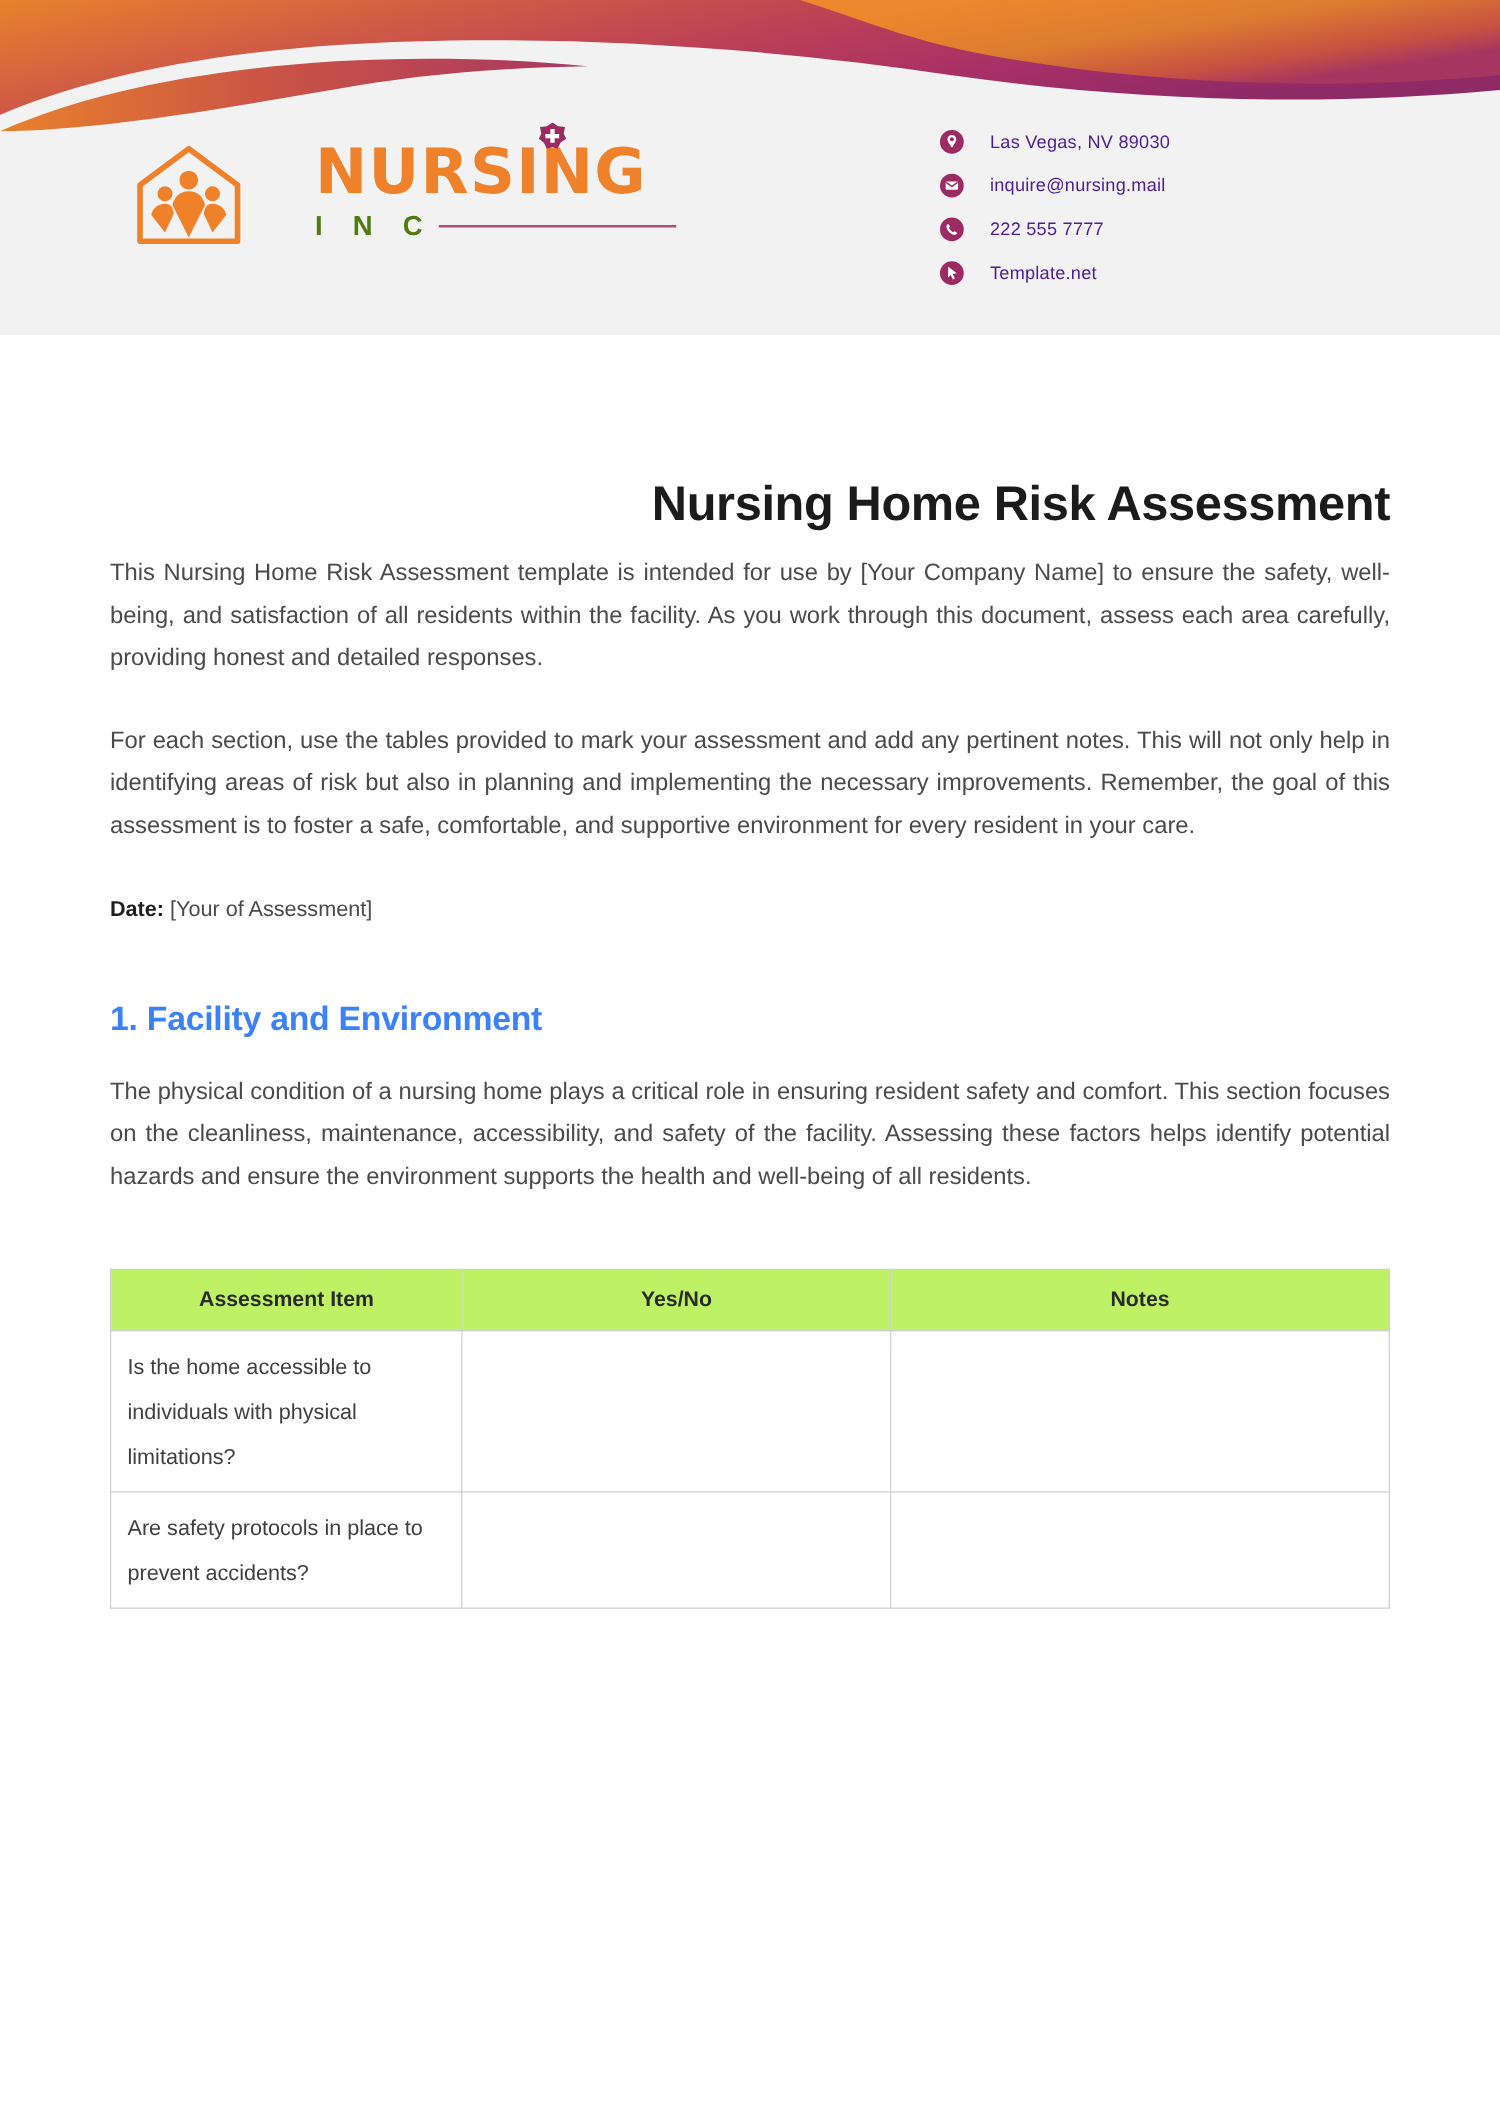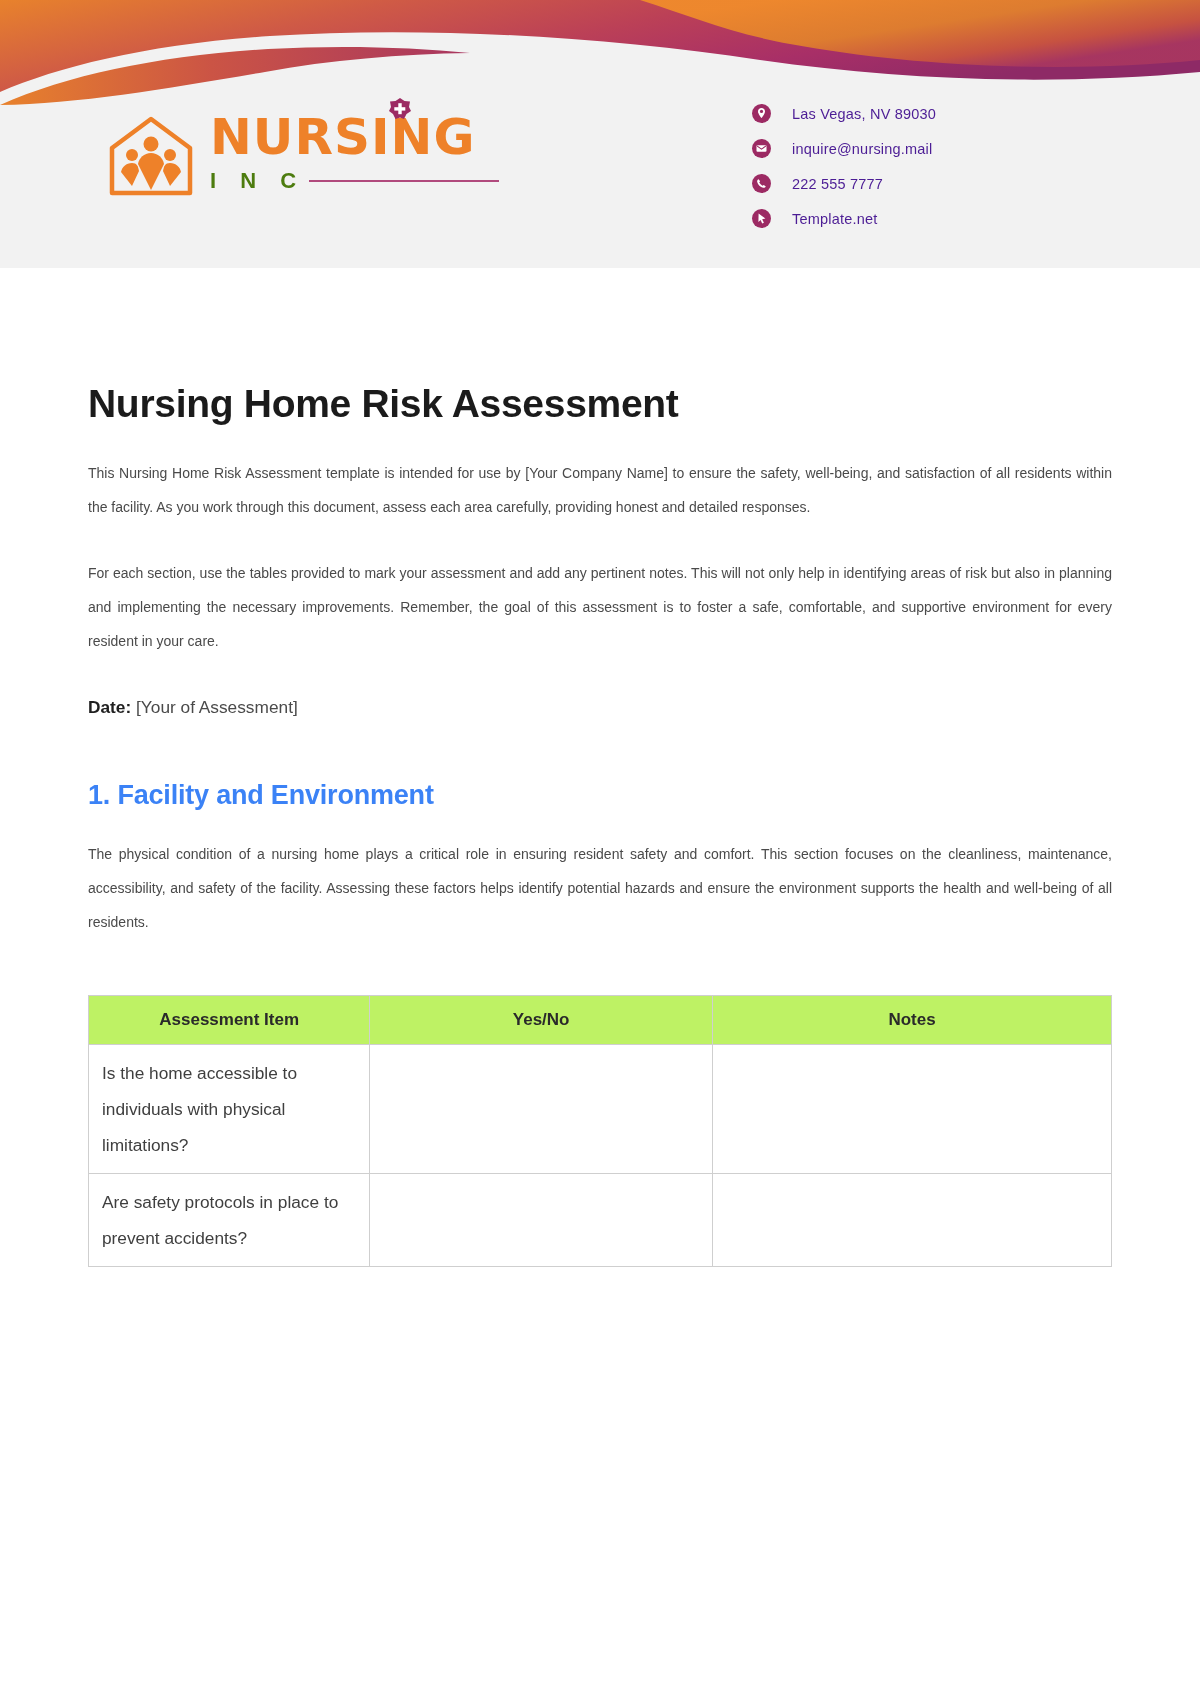--- a/index.html
+++ b/index.html
@@ -34,20 +34,21 @@
     display: block;
   }
 
   .logo-wrap {
     position: absolute;
     left: 108px;
     top: 110px;
     display: flex;
     align-items: flex-end;
     height: 86px;
+    gap: 42px;
   }
   .logo-mark {
     width: 86px;
     height: 82px;
     position: relative;
     flex: 0 0 auto;
   }
   .logo-text-block {
     margin-left: 16px;
     position: relative;
@@ -125,30 +126,30 @@
     top: 268px;
     left: 0;
     width: 1200px;
     padding: 0 88px;
   }
   .doc-title {
     font-family: "Liberation Sans", sans-serif;
     font-size: 39px;
     font-weight: bold;
     color: #1b1b1b;
-    text-align: left;
+    text-align: right;
     margin: 114px 0 0 0;
     letter-spacing: -0.3px;
   }
   .para {
-    font-size: 14px;
+    font-size: 19px;
     line-height: 34px;
     color: #4a4a4a;
     text-align: justify;
-    margin: 30px 0 0 0;
+    margin: 16px 0 0 0;
   }
   .para.tight { margin-top: 32px; }
   .date-line {
     font-size: 17.3px;
     line-height: 34px;
     color: #4a4a4a;
     margin: 32px 0 0 0;
   }
   .date-line b { color: #1f1f1f; font-weight: bold; }
   .section-h {

